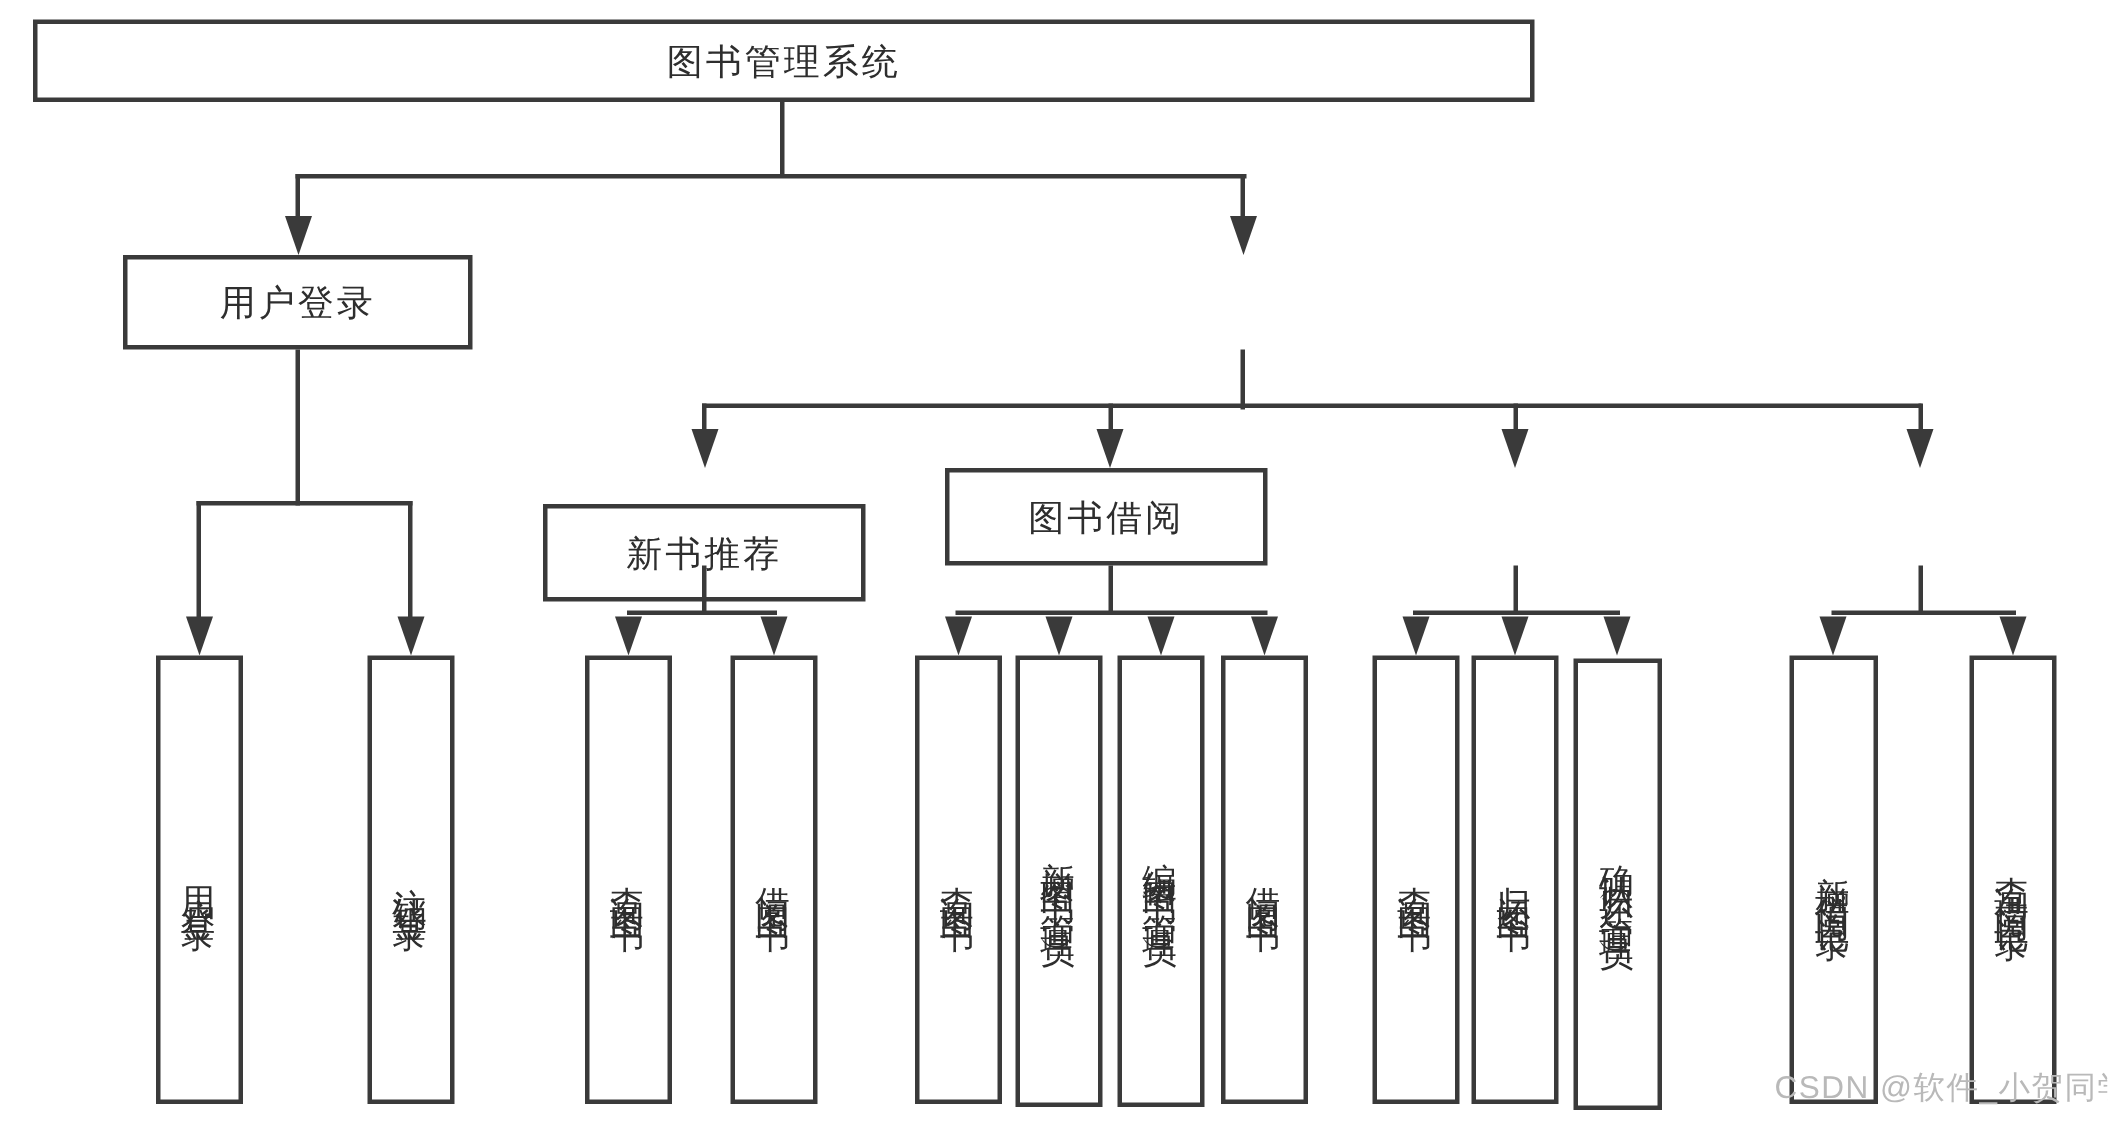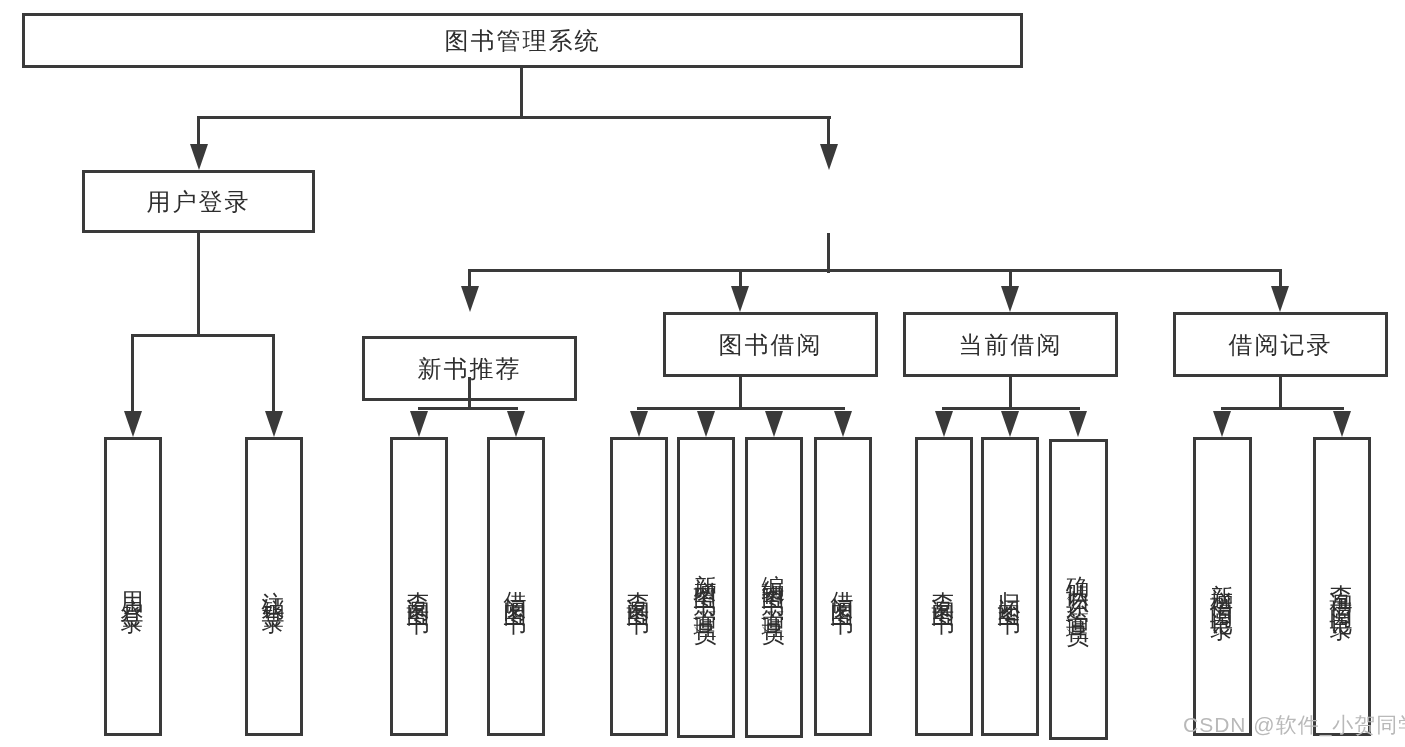--- a/index.html
+++ b/index.html
@@ -83,28 +83,22 @@
   <div class="lv" style="left:1009px;top:269px;height:22px;"></div>
   <div class="lv" style="left:1279px;top:269px;height:22px;"></div>
   <div class="ah" style="left:461px;top:286px;"></div>
   <div class="ah" style="left:731px;top:286px;"></div>
   <div class="ah" style="left:1001px;top:286px;"></div>
   <div class="ah" style="left:1271px;top:286px;"></div>
 
   <div class="node" style="left:362px;top:312px;width:215px;height:65px;margin-top:24px;">
     <span class="label">新书推荐</span>
   </div>
-  <div class="node" style="left:663px;top:312px;width:215px;height:65px;">
+  <div class="node" style="left:630px;top:312px;width:215px;height:65px;">
     <span class="label">图书借阅</span>
-  </div>
-  <div class="node" style="left:903px;top:312px;width:215px;height:65px;">
-    <span class="label">当前借阅</span>
-  </div>
-  <div class="node" style="left:1173px;top:312px;width:215px;height:65px;">
-    <span class="label">借阅记录</span>
   </div>
 
   <div class="lv" style="left:468px;top:377px;height:33px;"></div>
   <div class="lh" style="left:418px;top:407px;width:100px;"></div>
   <div class="ah" style="left:410px;top:411px;"></div>
   <div class="ah" style="left:507px;top:411px;"></div>
 
   <div class="lv" style="left:739px;top:377px;height:33px;"></div>
   <div class="lh" style="left:637px;top:407px;width:208px;"></div>
   <div class="ah" style="left:630px;top:411px;"></div>

